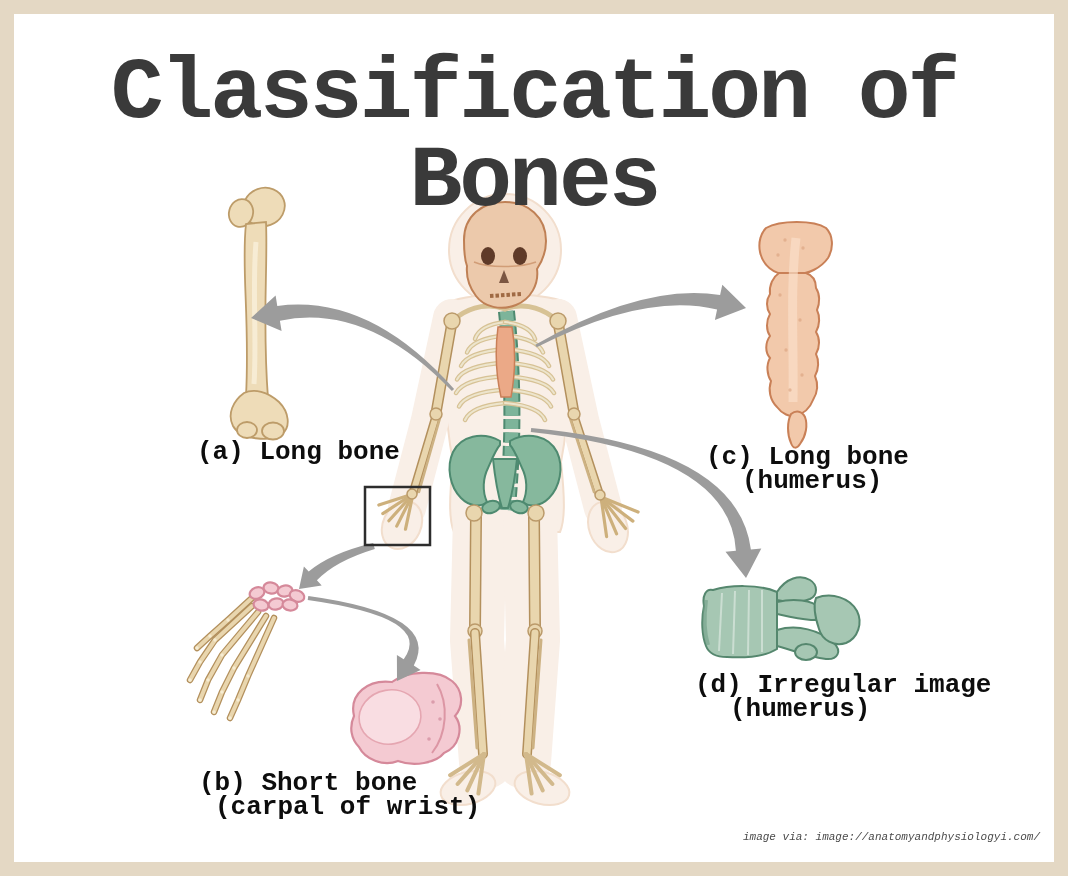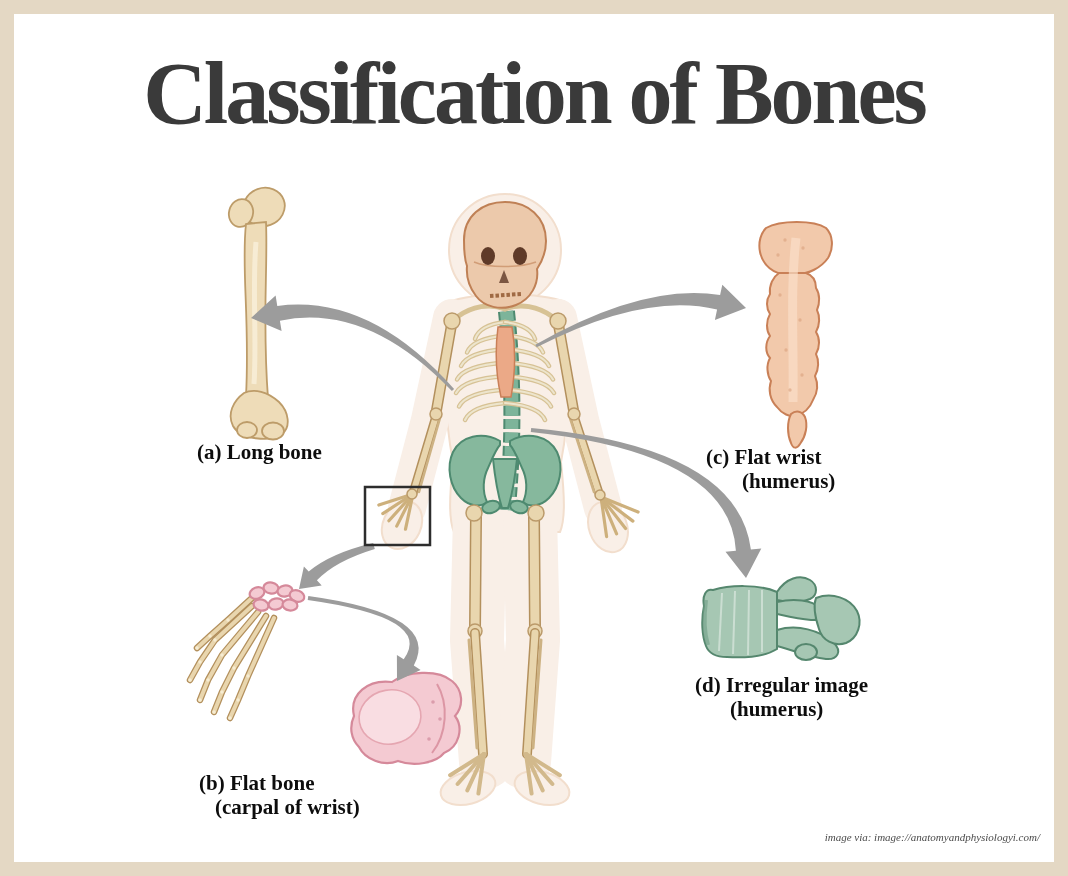--- a/index.html
+++ b/index.html
@@ -1,22 +1,22 @@
 <!DOCTYPE html>
 <html style="--c-frame: #e4d8c4; --c-bg: #ffffff; --c-title_text: #3a3a3a; --c-label_text: #0d0d0d; --c-credit_text: #4a4a4a; --c-arrow: #9c9c9c; --c-bone_cream: #eedcb8; --c-bone_outline: #bd9c69; --c-sternum_fill: #f2c9ab; --c-sternum_outline: #c98057; --c-pink_fill: #f4cad2; --c-pink_outline: #d5899a; --c-teal_fill: #a6c7b3; --c-teal_outline: #55876e; --c-spine_fill: #7db49a; --c-spine_outline: #4e8a70; --c-skull_fill: #ecc9ab; --c-skull_outline: #bf8055; --c-silhouette: #f9efe7; --c-sil_outline: #f2decd;"><head>
 <meta charset="utf-8">
 <style>
   html,body{margin:0;padding:0;background:#ffffff;}
   .frame{position:relative;width:1068px;height:876px;background:var(--c-frame);overflow:hidden;
-         font-family:Liberation Serif, serif;}
+         font-family:Liberation Mono, monospace;}
   .canvas{position:absolute;left:14px;top:14px;width:1040px;height:848px;background:var(--c-bg);}
   svg.art{position:absolute;left:0;top:0;width:1068px;height:876px;}
   .title{position:absolute;left:0;top:50px;width:100%;text-align:center;
          font-weight:bold;font-size:88px;line-height:1;letter-spacing:-3px;color:var(--c-title_text);}
-  .bone-label{position:absolute;font-weight:bold;font-size:21px;line-height:24px;color:var(--c-label_text);white-space:nowrap;}
+  .bone-label{position:absolute;font-weight:bold;font-size:26px;line-height:24px;color:var(--c-label_text);white-space:nowrap;}
   .sub-a{padding-left:30px}.sub-b{padding-left:16px}.sub-c{padding-left:36px}.sub-d{padding-left:35px}
   .credit{position:absolute;right:28px;top:831px;font-style:italic;font-size:11px;color:var(--c-credit_text);}
   
   .sil{fill:var(--c-silhouette);stroke:var(--c-sil_outline);stroke-width:2;}
   .silstroke{stroke:var(--c-silhouette);fill:none;stroke-linecap:round;}
   .cream{fill:var(--c-bone_cream);stroke:var(--c-bone_outline);stroke-width:1.8;}
   .salmon{fill:var(--c-sternum_fill);stroke:var(--c-sternum_outline);stroke-width:2;}
   .pink{fill:var(--c-pink_fill);stroke:var(--c-pink_outline);stroke-width:2.2;}
   .teal{fill:var(--c-teal_fill);stroke:var(--c-teal_outline);stroke-width:2;}
   .pelvis{fill:#86b89d;stroke:var(--c-spine_outline);stroke-width:2;}
@@ -249,25 +249,25 @@
 
     <rect class="selbox" x="365" y="487" width="65" height="58"></rect>
   </svg>
 
   <div class="title">Classification of Bones</div>
 
   <div class="bone-label" style="left:197px;top:440px">
     <div>(a) Long bone</div>
   </div>
   <div class="bone-label" style="left:199px;top:771px">
-    <div>(b) Flat bone</div>
+    <div>(b) Short bone</div>
     <div class="sub-b">(carpal of wrist)</div>
   </div>
   <div class="bone-label" style="left:706px;top:445px">
-    <div>(c) Flat wrist</div>
+    <div>(c) Long bone</div>
     <div class="sub-c">(humerus)</div>
   </div>
   <div class="bone-label" style="left:695px;top:673px">
     <div>(d) Irregular image</div>
     <div class="sub-d">(humerus)</div>
   </div>
 
   <div class="credit">image via: image://anatomyandphysiologyi.com/</div>
 </div>
 

